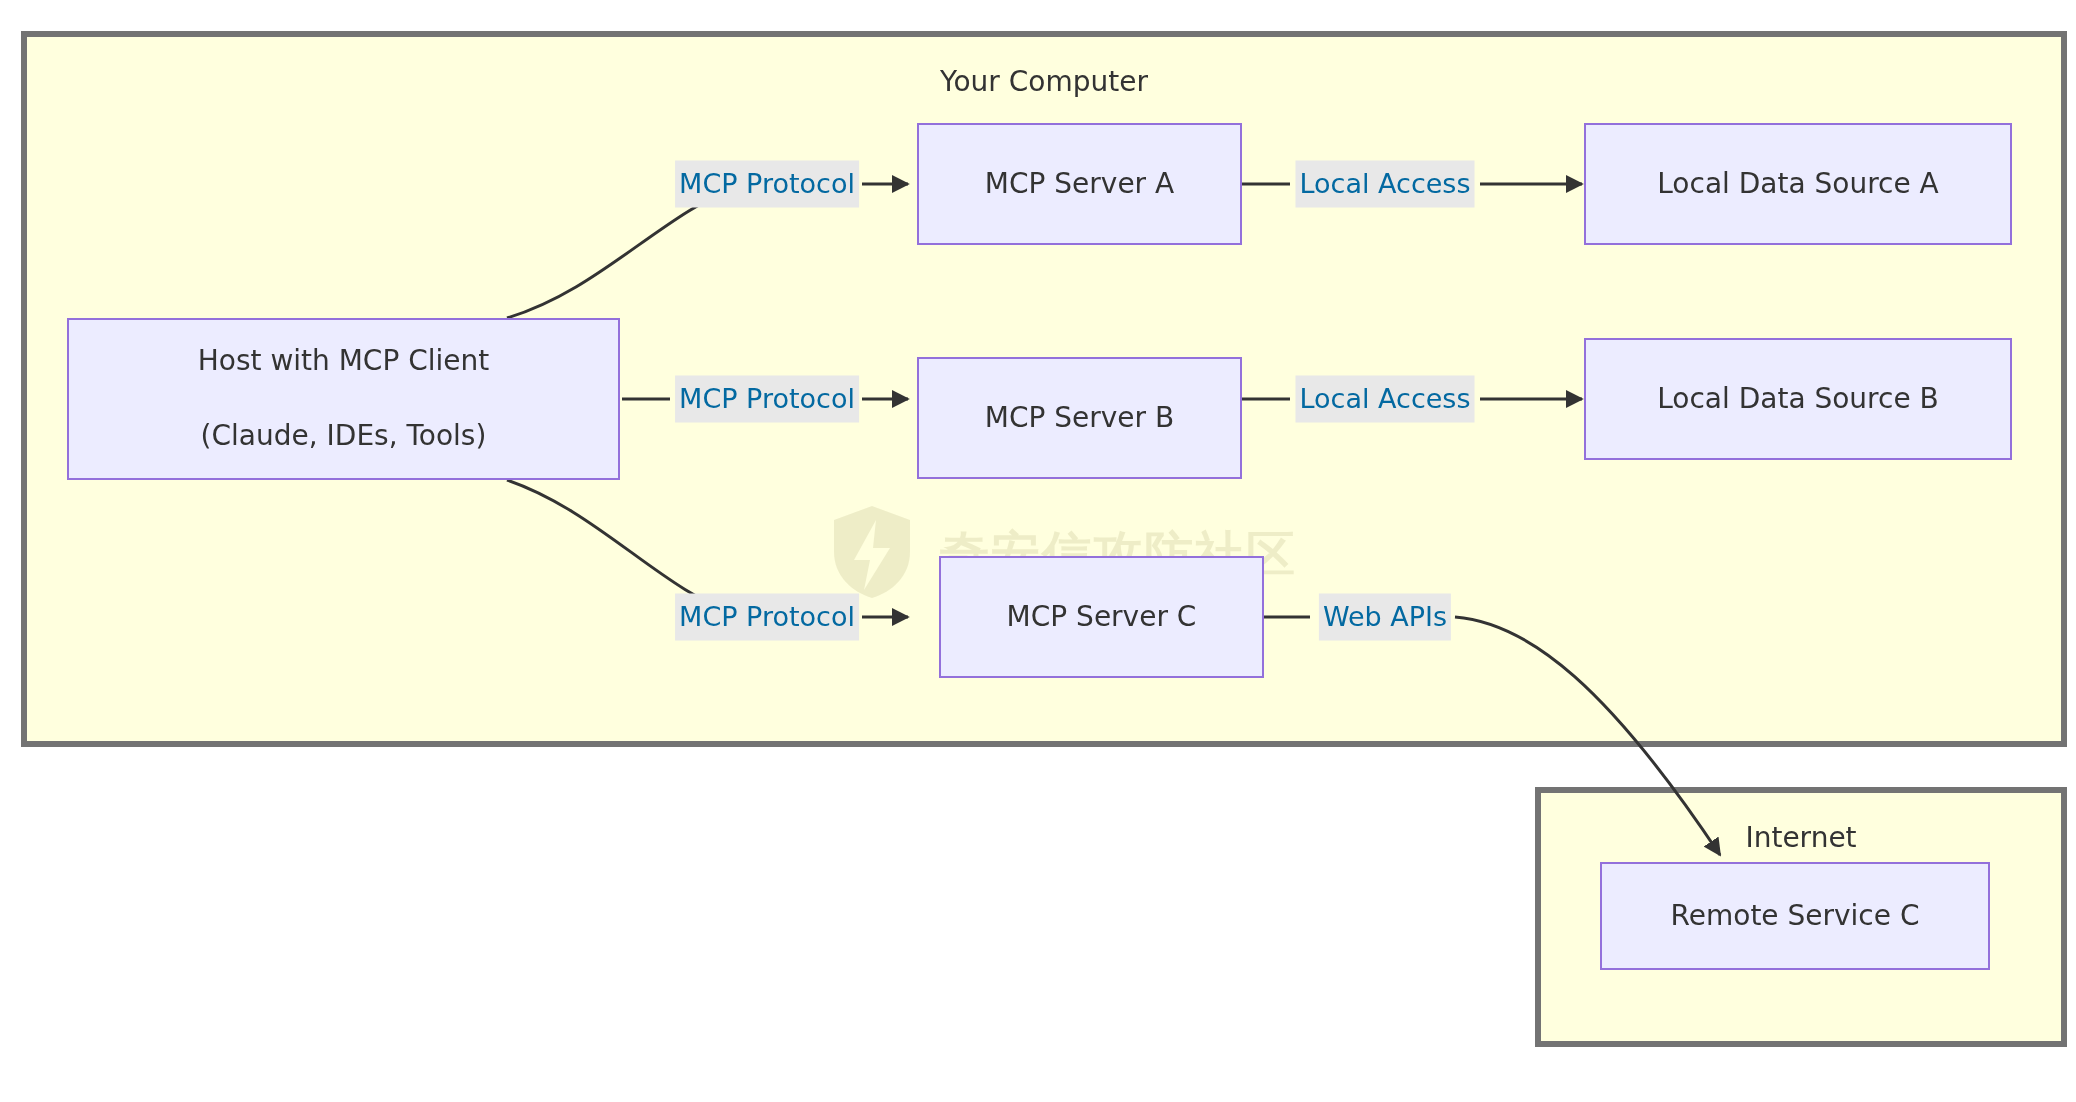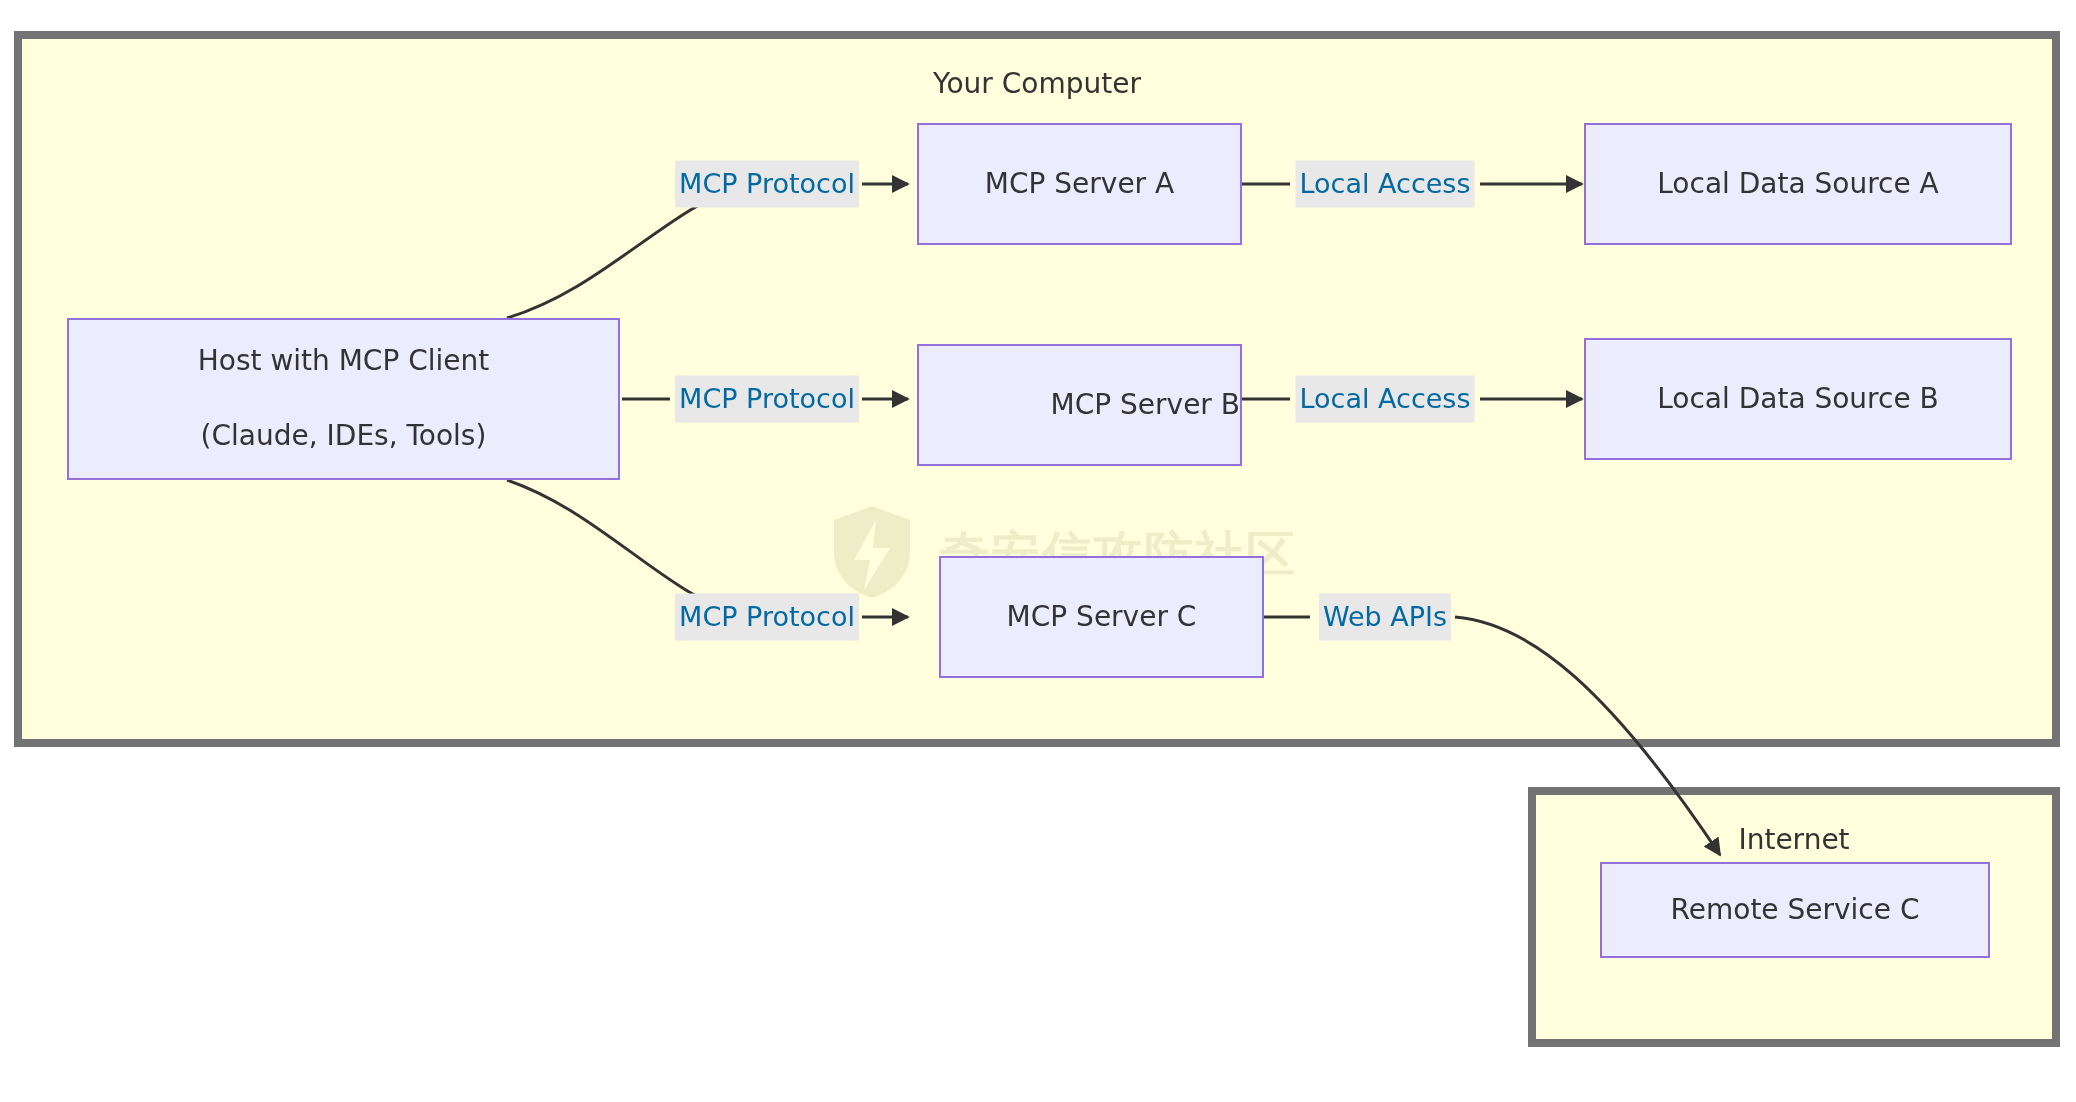--- a/index.html
+++ b/index.html
@@ -15,22 +15,23 @@
     width: 2076px;
     height: 1102px;
     background: #ffffff;
     overflow: hidden;
   }
 
   
   .subgraph {
     position: absolute;
     background: #ffffde;
-    border: 8px solid #737373;
+    border: 6px solid #737373;
     box-sizing: border-box;
+    margin-left: 7px;
   }
   .subgraph-title {
     position: absolute;
     left: 0;
     right: 0;
     text-align: center;
     font-size: 28px;
     color: #333333;
     white-space: nowrap;
   }
@@ -152,37 +153,37 @@
 
   <div class="node" style="left:67px; top:318px; width:553px; height:162px;gap:36px;">
     <span>Host with MCP Client</span>
     <span class="line2">(Claude, IDEs, Tools)</span>
   </div>
 
   <div class="node" style="left:917px; top:123px; width:325px; height:122px;">
     <span>MCP Server A</span>
   </div>
 
-  <div class="node" style="left:917px; top:344px; width:325px; height:122px;align-items:flex-end;">
+  <div class="node" style="left:917px; top:357px; width:325px; height:122px;">
     <span>MCP Server B</span>
   </div>
 
   <div class="node" style="left:939px; top:556px; width:325px; height:122px;">
     <span>MCP Server C</span>
   </div>
 
   <div class="node" style="left:1584px; top:123px; width:428px; height:122px;">
     <span>Local Data Source A</span>
   </div>
 
   <div class="node" style="left:1584px; top:338px; width:428px; height:122px;">
     <span>Local Data Source B</span>
   </div>
 
-  <div class="node" style="left:1600px; top:862px; width:390px; height:96px;">
+  <div class="node" style="left:1600px; top:862px; width:390px; height:108px;">
     <span>Remote Service C</span>
   </div>
 
   <div class="edge-label" style="left:767px; top:184px;">MCP Protocol</div>
 
   <div class="edge-label" style="left:767px; top:399px;">MCP Protocol</div>
 
   <div class="edge-label" style="left:767px; top:617px;">MCP Protocol</div>
 
   <div class="edge-label" style="left:1385px; top:184px;">Local Access</div>

